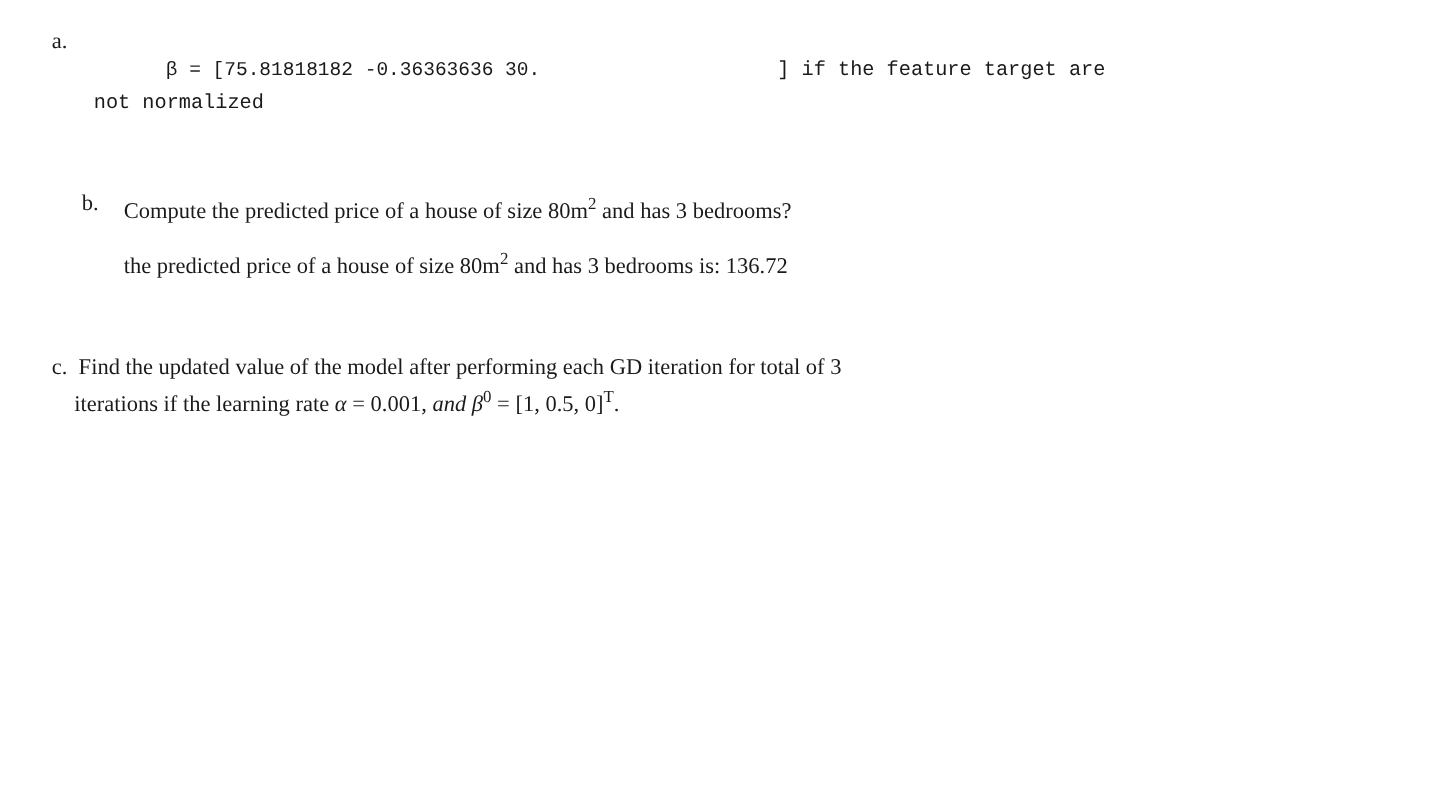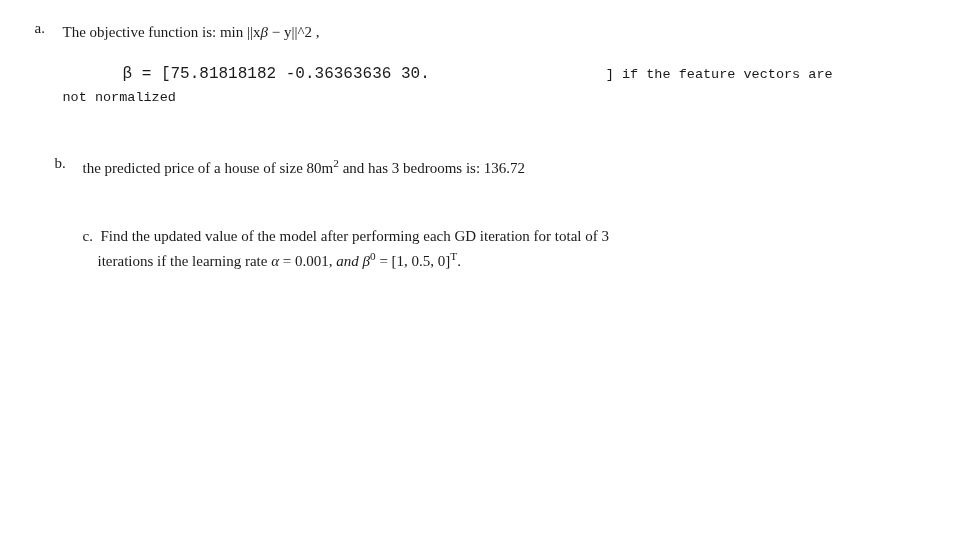--- a/index.html
+++ b/index.html
@@ -72,42 +72,41 @@
     }
 
     .section-b-ans {
       line-height: 1.55;
       margin-bottom: 30px;
     }
 
     .section-c {
       line-height: 1.55;
       margin-top: 6px;
-      margin-left: 48px;
     }
 
     sup {
       font-size: 0.75em;
       vertical-align: super;
     }
 
     
     .it { font-style: italic; }
 
     .beta-row {
       display: flex;
       align-items: baseline;
       gap: 0;
       margin-top: 2px;
     }
 
     .beta-row-left {
       font-family: 'Courier New', Courier, monospace;
-      font-size: 16px;
-      margin-left: 60px;
+      font-size: 13px;
+      margin-left: 48px;
     }
 
     .beta-row-right {
       font-family: 'Courier New', Courier, monospace;
       font-size: 13.5px;
       margin-left: 80px;
     }
 
     .not-norm-line {
       font-family: Liberation Mono, monospace;
@@ -118,41 +117,41 @@
 <body>
 
 <div class="content-wrapper">
 
   <div class="section-a">
     <div class="label">a.</div>
     <div class="section-a-content">
 
 
       <div class="obj-function">
-        <div>
-          The objective function is: min ||x<span class="it">β</span> − y||^2 ,
-        </div>
       </div>
 
       <div class="closed-form">
         <div class="beta-row">
           <span class="beta-row-left">β = [75.81818182 -0.36363636 30.&nbsp;&nbsp;&nbsp;&nbsp;&nbsp;&nbsp;&nbsp;&nbsp;&nbsp;&nbsp;</span>
-          <span class="beta-row-right">] if the feature vectors are</span>
+          <span class="beta-row-right">] if the feature target are</span>
         </div>
         <div class="not-norm-line">not normalized</div>
       </div>
 
     </div>
   </div>
 
   <div style="height: 28px;"></div>
 
   <div class="section-b">
     <div class="label">b.</div>
     <div class="section-b-content">
+      <div class="section-b-q">
+        Compute the predicted price of a house of size 80m<sup>2</sup> and has 3 bedrooms?
+      </div>
       <div class="section-b-ans">
         the predicted price of a house of size 80m<sup>2</sup> and has 3 bedrooms is: 136.72
       </div>
     </div>
   </div>
 
   <div class="section-c">
     <div>
       c.&nbsp; Find the updated value of the model after performing each GD iteration for total of 3<br>
       &nbsp;&nbsp;&nbsp;&nbsp;iterations if the learning rate <span class="it">α</span> = 0.001, <span class="it">and</span> <span class="it">β</span><sup>0</sup> = [1, 0.5, 0]<sup>T</sup>.

